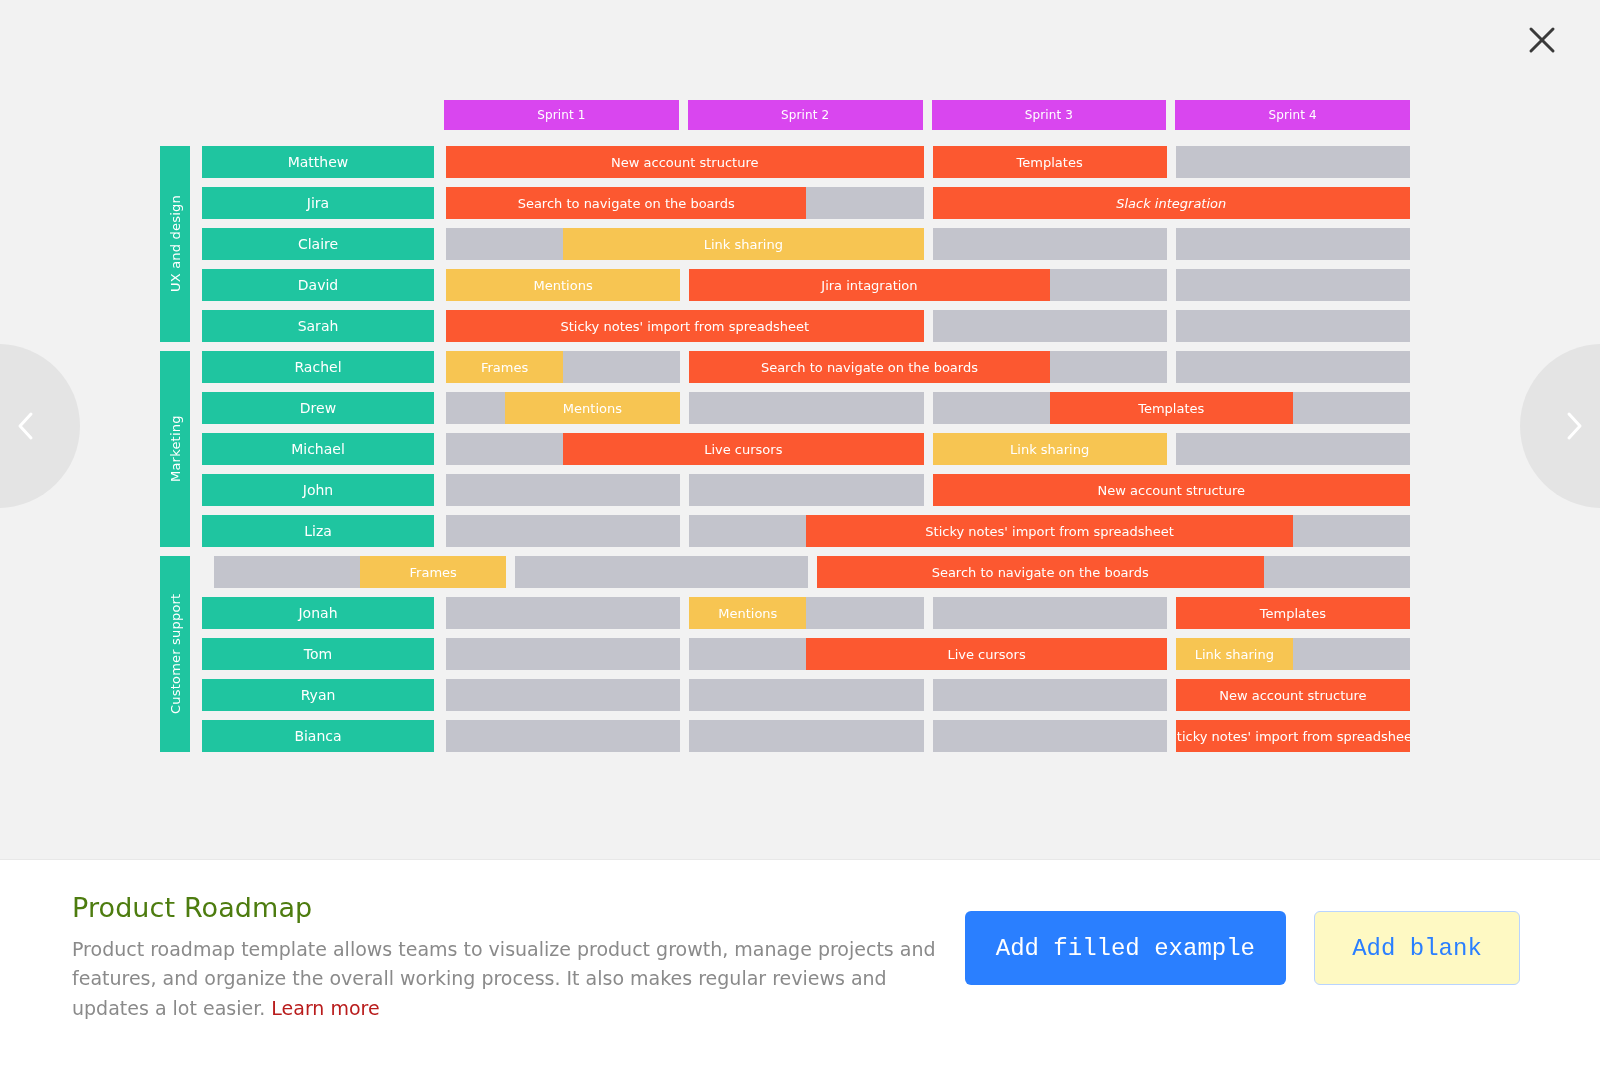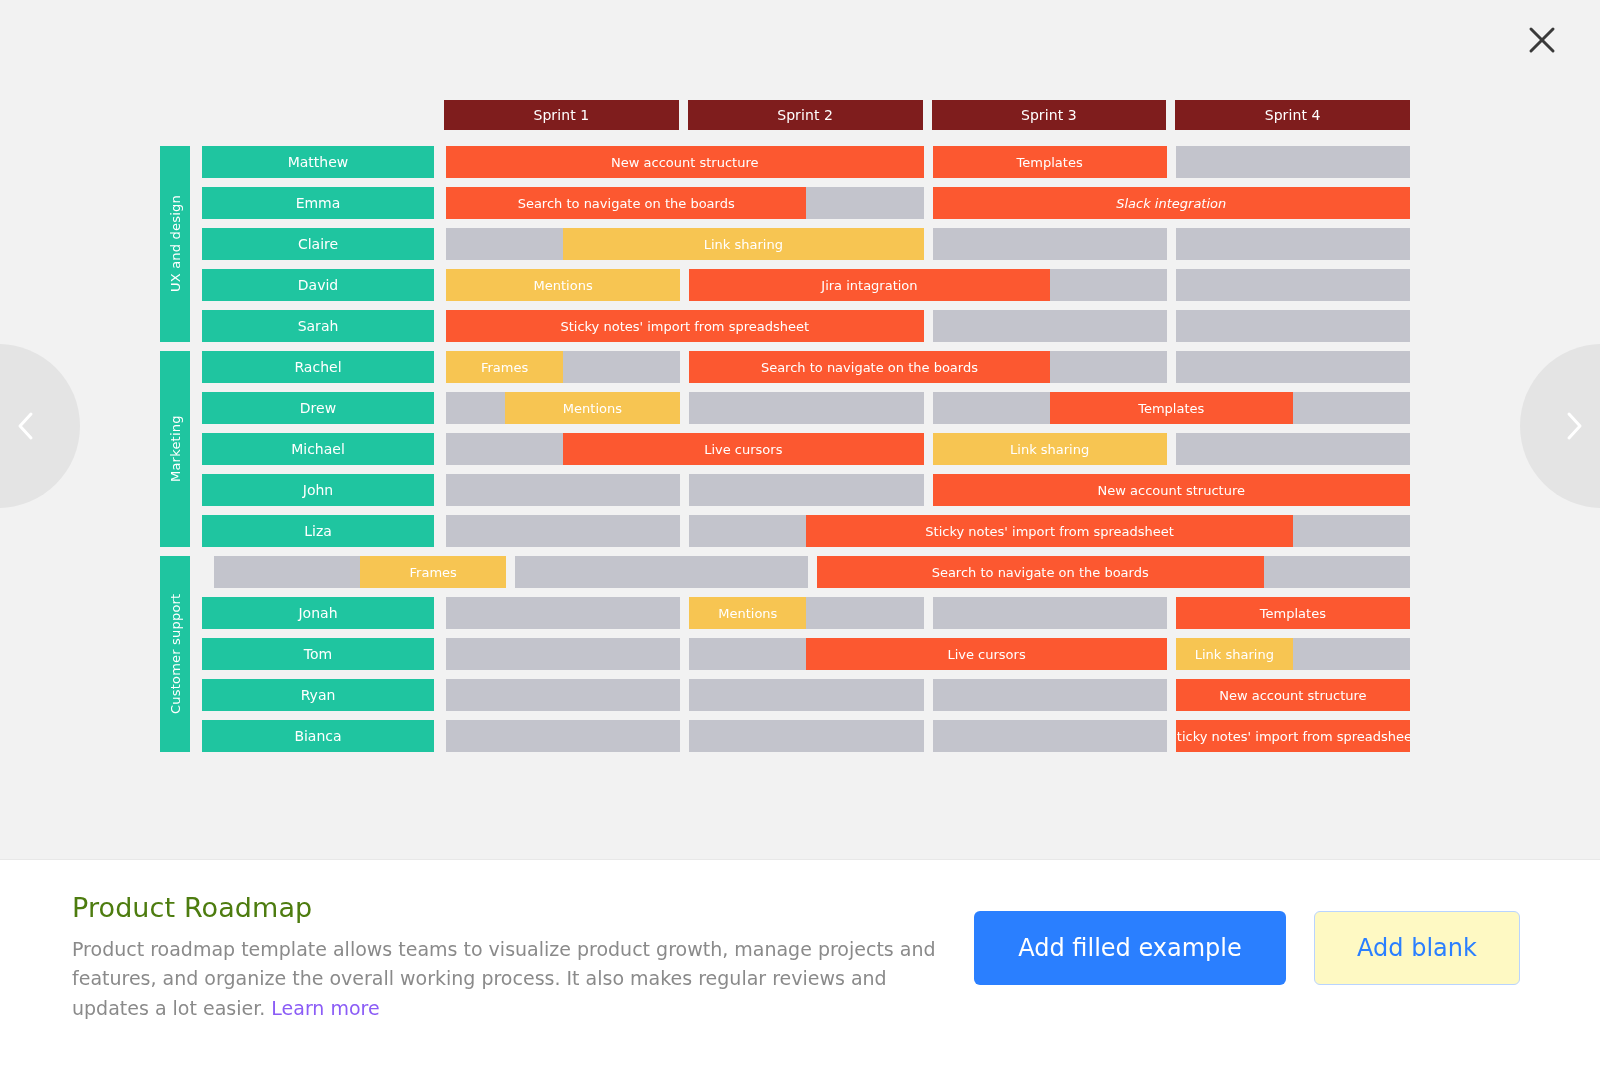--- a/index.html
+++ b/index.html
@@ -37,23 +37,23 @@
     width: 1250px; height: 660px;
   }
 
   .header-row {
     position: absolute; left: 284px; top: 0;
     width: 966px; height: 30px;
     display: flex; gap: 9px;
   }
   .sprint-head {
     flex: 1 1 0;
-    background: #7f1d1d;
+    background: #d946ef;
     color: #ffffff;
-    font-size: 14px;
+    font-size: 12px;
     display: flex; align-items: center; justify-content: center;
     letter-spacing: .1px;
   }
 
   .groups { position: absolute; left: 0; top: 46px; width: 1250px; }
   .group { display: flex; margin-bottom: 9px; }
   .group:last-child { margin-bottom: 0; }
 
   .group-label {
     width: 30px; flex: 0 0 30px;
@@ -104,25 +104,25 @@
   }
   #panel-text { position: absolute; left: 72px; top: 32px; width: 880px; }
   #panel-title {
     font-size: 27px; color: #4d7c0f; font-weight: 400;
     margin-bottom: 12px; letter-spacing: .1px;
   }
   #panel-desc {
     font-size: 19px; color: #8a8a8a; line-height: 1.55;
     max-width: 870px;
   }
-  #learn-more { color: #8b5cf6; text-decoration: none; cursor: pointer; }
+  #learn-more { color: #b91c1c; text-decoration: none; cursor: pointer; }
 
   #panel-actions {
     position: absolute; right: 80px; top: 51px;
-    display: flex; gap: 28px; align-items: center;
+    display: flex; gap: 28px; align-items: center; font-family: Liberation Mono, monospace;
   }
   .btn {
     height: 74px; border-radius: 6px;
     font-size: 24px; cursor: pointer;
     display: flex; align-items: center; justify-content: center;
     padding: 0 30px; border: 1px solid transparent;
     font-family: inherit;
   }
   #btn-filled { background: #2a7fff; color: #ffffff; min-width: 312px; }
   #btn-blank { background: #fef9c3; color: #2a7fff; border: 1px solid #b9d4ff; min-width: 206px; }
@@ -168,21 +168,21 @@
                 <div class="slot"></div>
                 <div class="slot"></div>
                 <div class="slot"></div>
                 <div class="barlayer">
                   <div class="bar red" style="left: calc(0% + 0px); width: calc(50% - 4.5px);">New account structure</div>
                   <div class="bar red" style="left: calc(50% + 4.5px); width: calc(25% - 6.75px);">Templates</div>
                 </div>
               </div>
             </div>
             <div class="row">
-              <div class="person">Emma</div>
+              <div class="person">Jira</div>
               <div class="track">
                 <div class="slot"></div>
                 <div class="slot"></div>
                 <div class="slot"></div>
                 <div class="slot"></div>
                 <div class="barlayer">
                   <div class="bar red" style="left: calc(0% + 0px); width: calc(37.5% - 1.125px);">Search to navigate on the boards</div>
                   <div class="bar red" style="left: calc(50% + 4.5px); width: calc(50% - 4.5px); font-style: italic;">Slack integration</div>
                 </div>
               </div>

